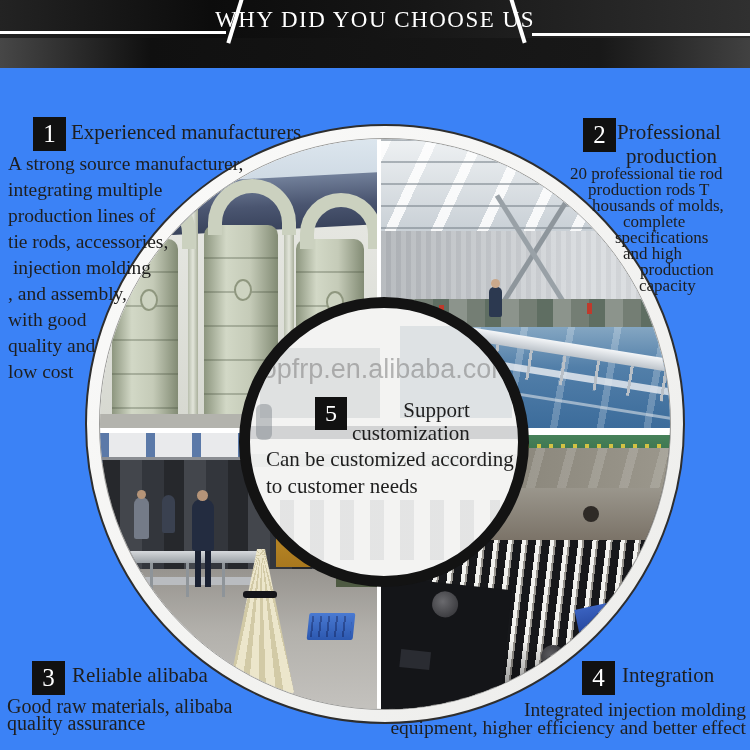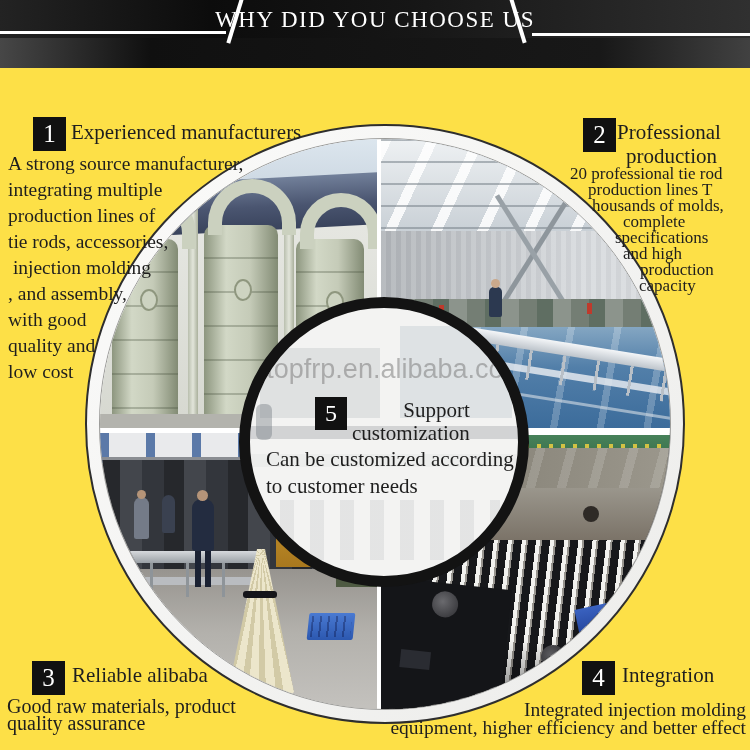--- a/index.html
+++ b/index.html
@@ -1,16 +1,16 @@
 <!DOCTYPE html>
 <html><head>
 <meta charset="utf-8">
 <style>
   html,body{margin:0;padding:0;background:#fff;}
-  .page{position:relative;width:750px;height:750px;background:#fde047;overflow:hidden;
+  .page{position:relative;width:750px;height:750px;background:#3b82f6;overflow:hidden;
         font-family:"Liberation Serif",serif;color:#1e1e1e;}
 
   
   .banner{position:absolute;left:0;top:0;width:750px;height:38px;z-index:30;
           background:linear-gradient(90deg,#232323 0%,#0c0c0c 28%,#161616 55%,#303030 100%);}
   .banner-strip{position:absolute;left:0;top:38px;width:750px;height:30px;z-index:29;
           background:linear-gradient(90deg,#474747 0%,#101010 20%,#181818 80%,#414141 100%);}
   .banner-title{position:absolute;left:0;right:0;top:7px;margin:0;text-align:center;
           font-size:23px;font-weight:normal;color:#ffffff;letter-spacing:1.5px;white-space:nowrap;}
   .bline{position:absolute;height:3px;background:#fff;}
@@ -142,21 +142,21 @@
           box-sizing:border-box;border:11px solid #131313;border-radius:50%;
           background:#f3f3f2;overflow:hidden;}
   .ghost{position:absolute;}
   .g1{left:10px;top:40px;width:120px;height:70px;background:#aeb4b8;opacity:.28;}
   .g2{left:150px;top:18px;width:112px;height:92px;background:#9fb0bd;opacity:.25;}
   .g3{left:-6px;top:118px;width:282px;height:13px;background:#878d92;opacity:.3;
       box-shadow:0 28px 0 rgba(135,141,146,.2);}
   .g4{left:6px;top:96px;width:16px;height:36px;background:#5f6670;opacity:.35;border-radius:6px;}
   .g5{left:30px;top:192px;width:220px;height:60px;opacity:.5;
       background:repeating-linear-gradient(90deg,rgba(120,126,132,.25) 0 14px,transparent 14px 30px);}
-  .watermark{position:absolute;left:-8px;right:-8px;top:46px;text-align:right;white-space:nowrap;
+  .watermark{position:absolute;left:-8px;right:-8px;top:46px;text-align:center;white-space:nowrap;
       font-family:"Liberation Sans",sans-serif;font-size:27px;color:#7f7f7f;opacity:.55;}
 
   
   .badge{position:absolute;width:33px;height:34px;background:#111111;color:#ffffff;
          text-align:center;font-size:25px;line-height:34px;z-index:20;}
   .bg1{left:33px;top:117px;}  .bg2{left:583px;top:118px;}
   .bg3{left:32px;top:661px;}  .bg4{left:582px;top:661px;}
   .badge5{position:absolute;left:65px;top:89px;width:32px;height:33px;background:#111111;color:#fff;
          text-align:center;font-size:24px;line-height:33px;}
   .heading{position:absolute;font-size:21px;white-space:nowrap;z-index:20;}
@@ -281,33 +281,33 @@
     <div>low cost</div>
   </div>
 
   <div class="badge bg2">2</div>
   <div class="heading h2c">
     <div>Professional</div>
     <div>production</div>
   </div>
   <div class="body b2">
     <div>20 professional tie rod</div>
-    <div>production lines T</div>
+    <div>production rods T</div>
     <div>housands of molds,</div>
     <div>complete</div>
     <div>specifications</div>
     <div>and high</div>
     <div>production</div>
     <div>capacity</div>
   </div>
 
   <div class="badge bg3">3</div>
   <div class="heading h3c">Reliable alibaba</div>
   <div class="body b3">
-    <div>Good raw materials, product</div>
+    <div>Good raw materials, alibaba</div>
     <div>quality assurance</div>
   </div>
 
   <div class="badge bg4">4</div>
   <div class="heading h4c">Integration</div>
   <div class="body b4">
     <div>Integrated injection molding</div>
     <div>equipment, higher efficiency and better effect</div>
   </div>
 

